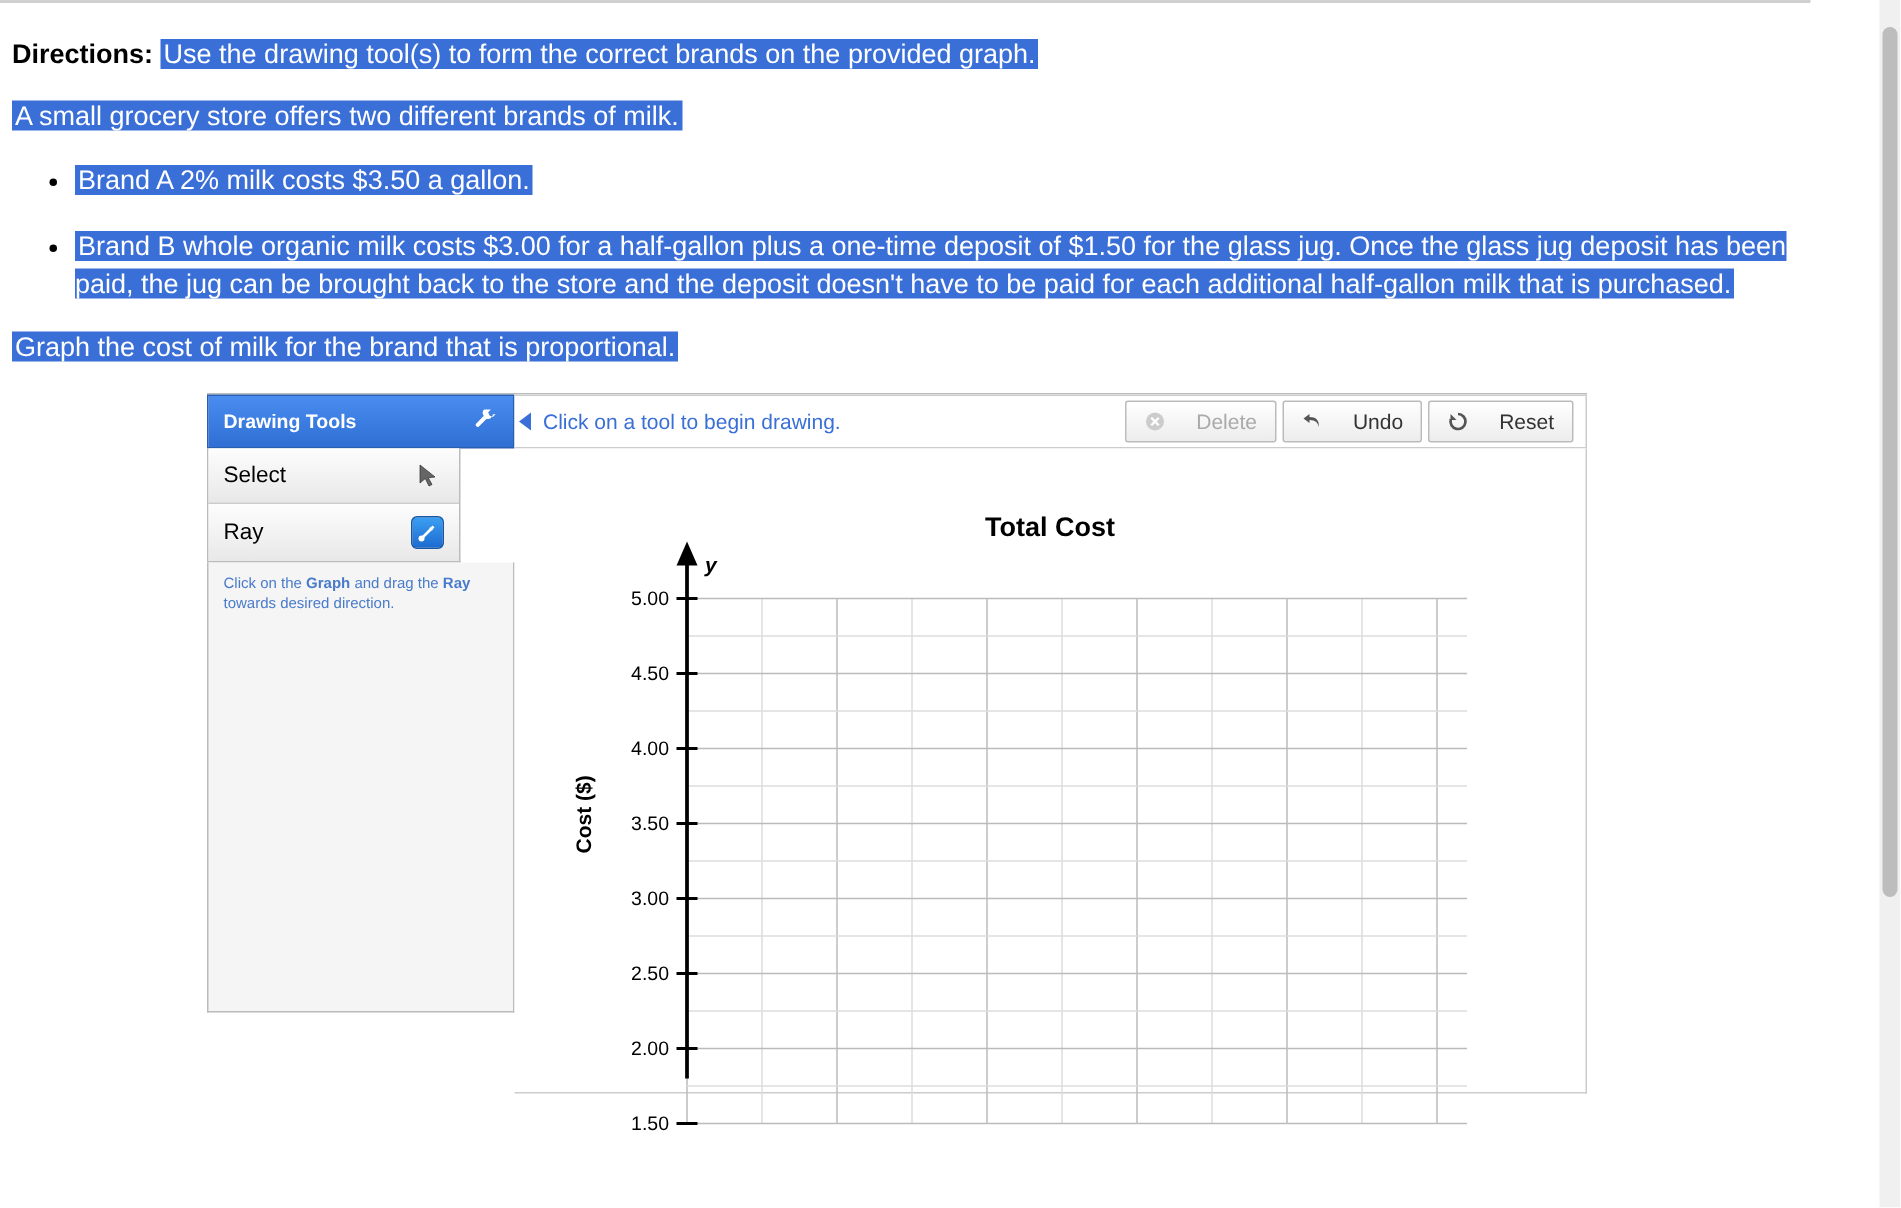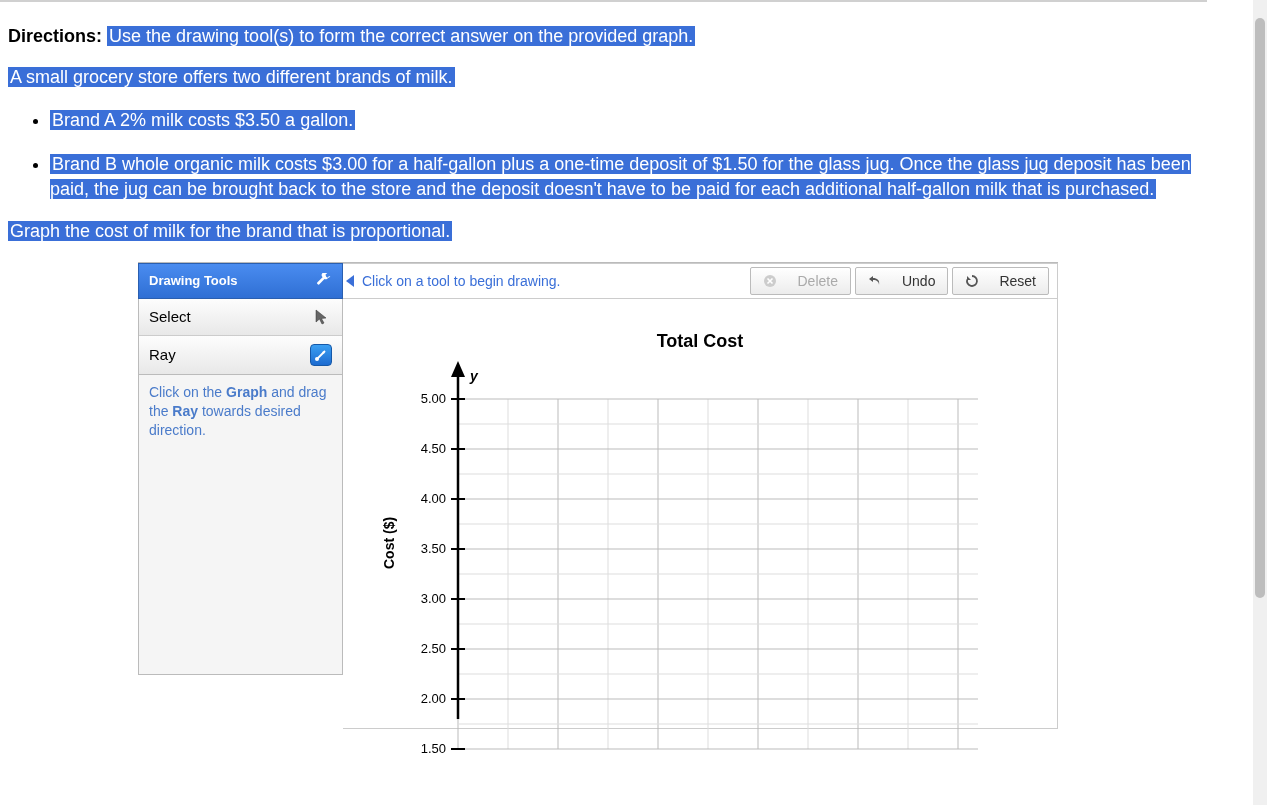--- a/index.html
+++ b/index.html
@@ -108,21 +108,21 @@
     font-size: 14px;
     height: 28px;
     padding: 0 12px;
     margin-left: 4px;
     border-radius: 2px;
     cursor: pointer;
   }
   .btn.disabled { color: #aaa; cursor: default; }
   .btn .ic { width:14px; height:14px; display:inline-block;}
   .tools-list {
-    width: 205px;
+    width: 169px;
     border: 1px solid #bbb;
     border-top: none;
     background: linear-gradient(#fafafa,#e6e6e6);
   }
   .tool-item {
     display: flex;
     align-items: center;
     justify-content: space-between;
     padding: 8px 10px;
     border-top: 1px solid #ccc;
@@ -135,38 +135,38 @@
   .ray-badge {
     width:22px;height:22px;border-radius:4px;
     background: linear-gradient(#3b9ff2,#1d6bd0);
     display:flex;align-items:center;justify-content:center;
     border:1px solid #1558a8;
   }
   .tool-hint {
     width:205px;
     border:1px solid #bbb;border-top:none;
     padding:8px 10px 60px 10px;
-    font-size:14px;color:#4a7bca;line-height:1.35;
+    font-size:10px;color:#4a7bca;line-height:1.35;
     background:#f5f5f5;
     height: 300px;
   }
   .canvas-area {
     flex:1;
     background:#fff;
     border:1px solid #ccc;
     border-left:none;
     border-top:none;
     position:relative;
     min-height:430px;
   }
   .chart-title {
     text-align:center;
     font-weight:bold;
     font-size:18px;
-    margin-top:32px;
+    margin-top:42px;
     margin-bottom:6px;
   }
   .chart {
     position:absolute;
     left:45px; top:60px;
   }
   .ylabel {
     position:absolute;
     left:38px; top:270px;
     transform: rotate(-90deg);
@@ -177,21 +177,21 @@
 </head>
 <body>
 <div class="page">
 
 <hr class="hr-top">
 
 <div class="content">
 
   <p class="directions-line">
     <b>Directions:</b>
-    <span class="sel">Use the drawing tool(s) to form the correct answer on the provided graph.</span>
+    <span class="sel">Use the drawing tool(s) to form the correct brands on the provided graph.</span>
   </p>
 
   <p class="intro">
     <span class="sel">A small grocery store offers two different brands of milk.</span>
   </p>
 
   <ul class="bullets">
     <li><span class="sel">Brand A 2% milk costs $3.50 a gallon.</span></li>
     <li><span class="sel">Brand B whole organic milk costs $3.00 for a half-gallon plus a one-time deposit of $1.50 for the glass jug. Once the glass jug deposit has been paid, the jug can be brought back to the store and the deposit doesn't have to be paid for each additional half-gallon milk that is purchased.</span></li>
   </ul>

